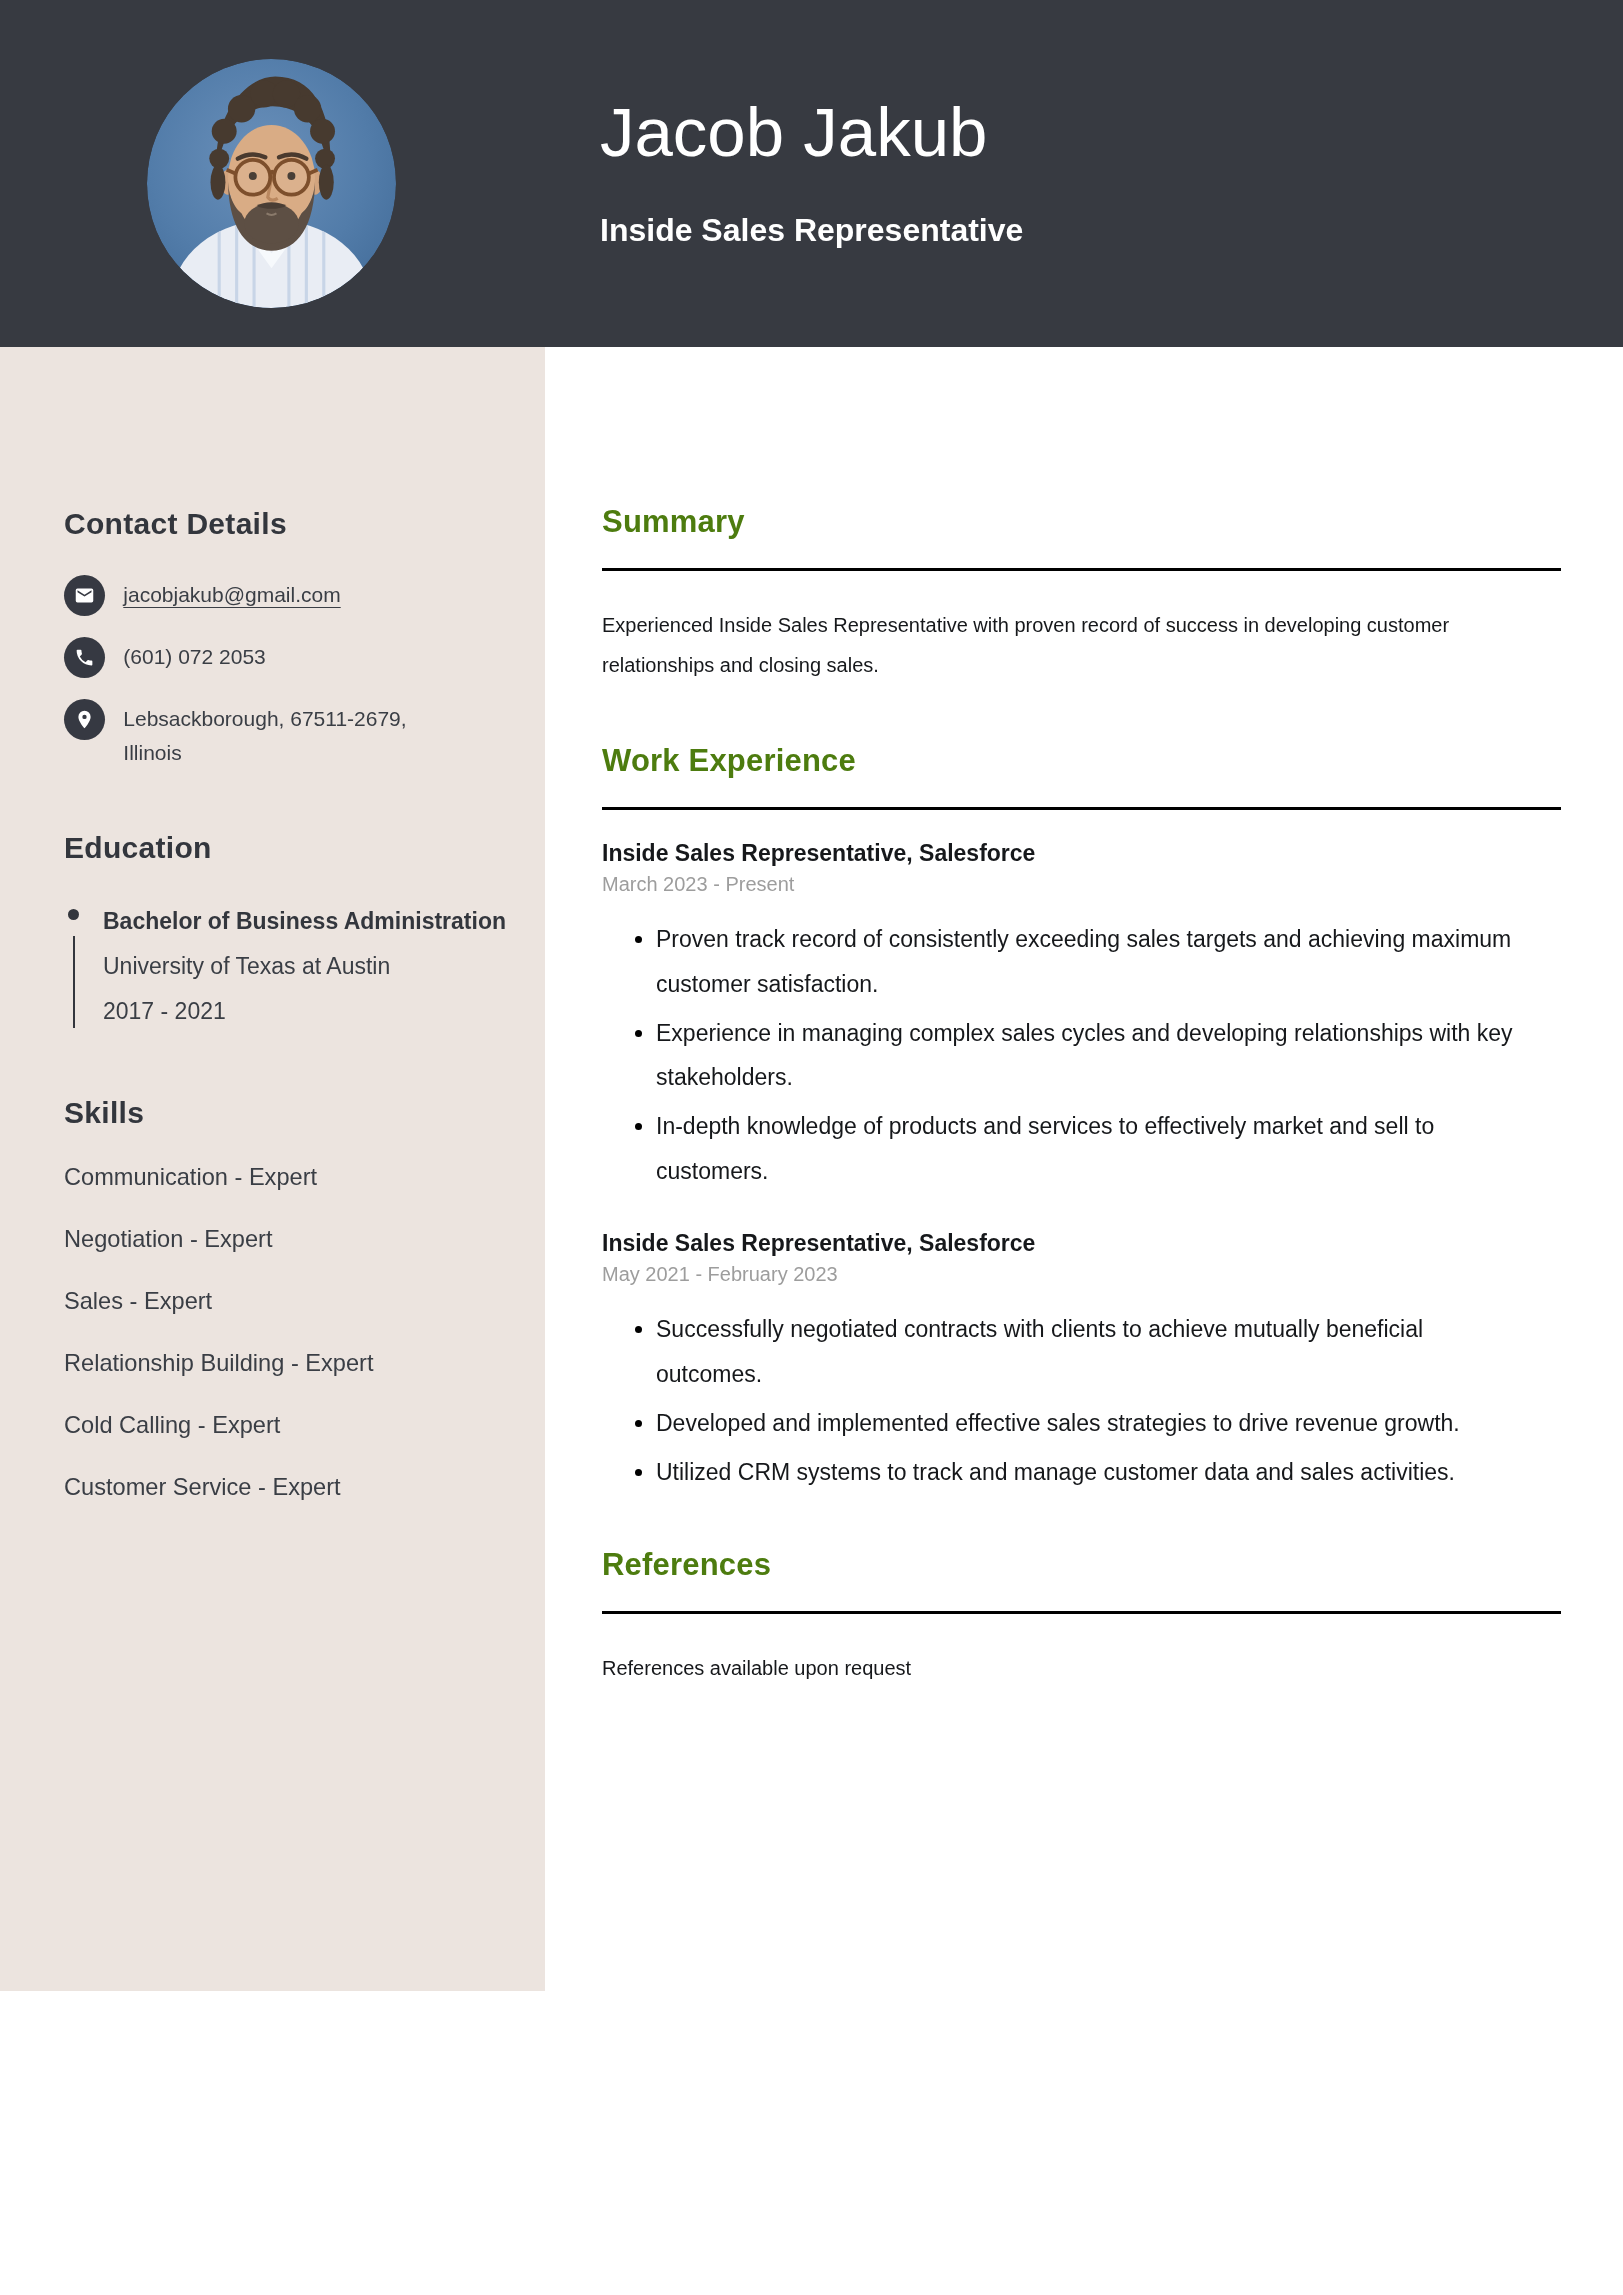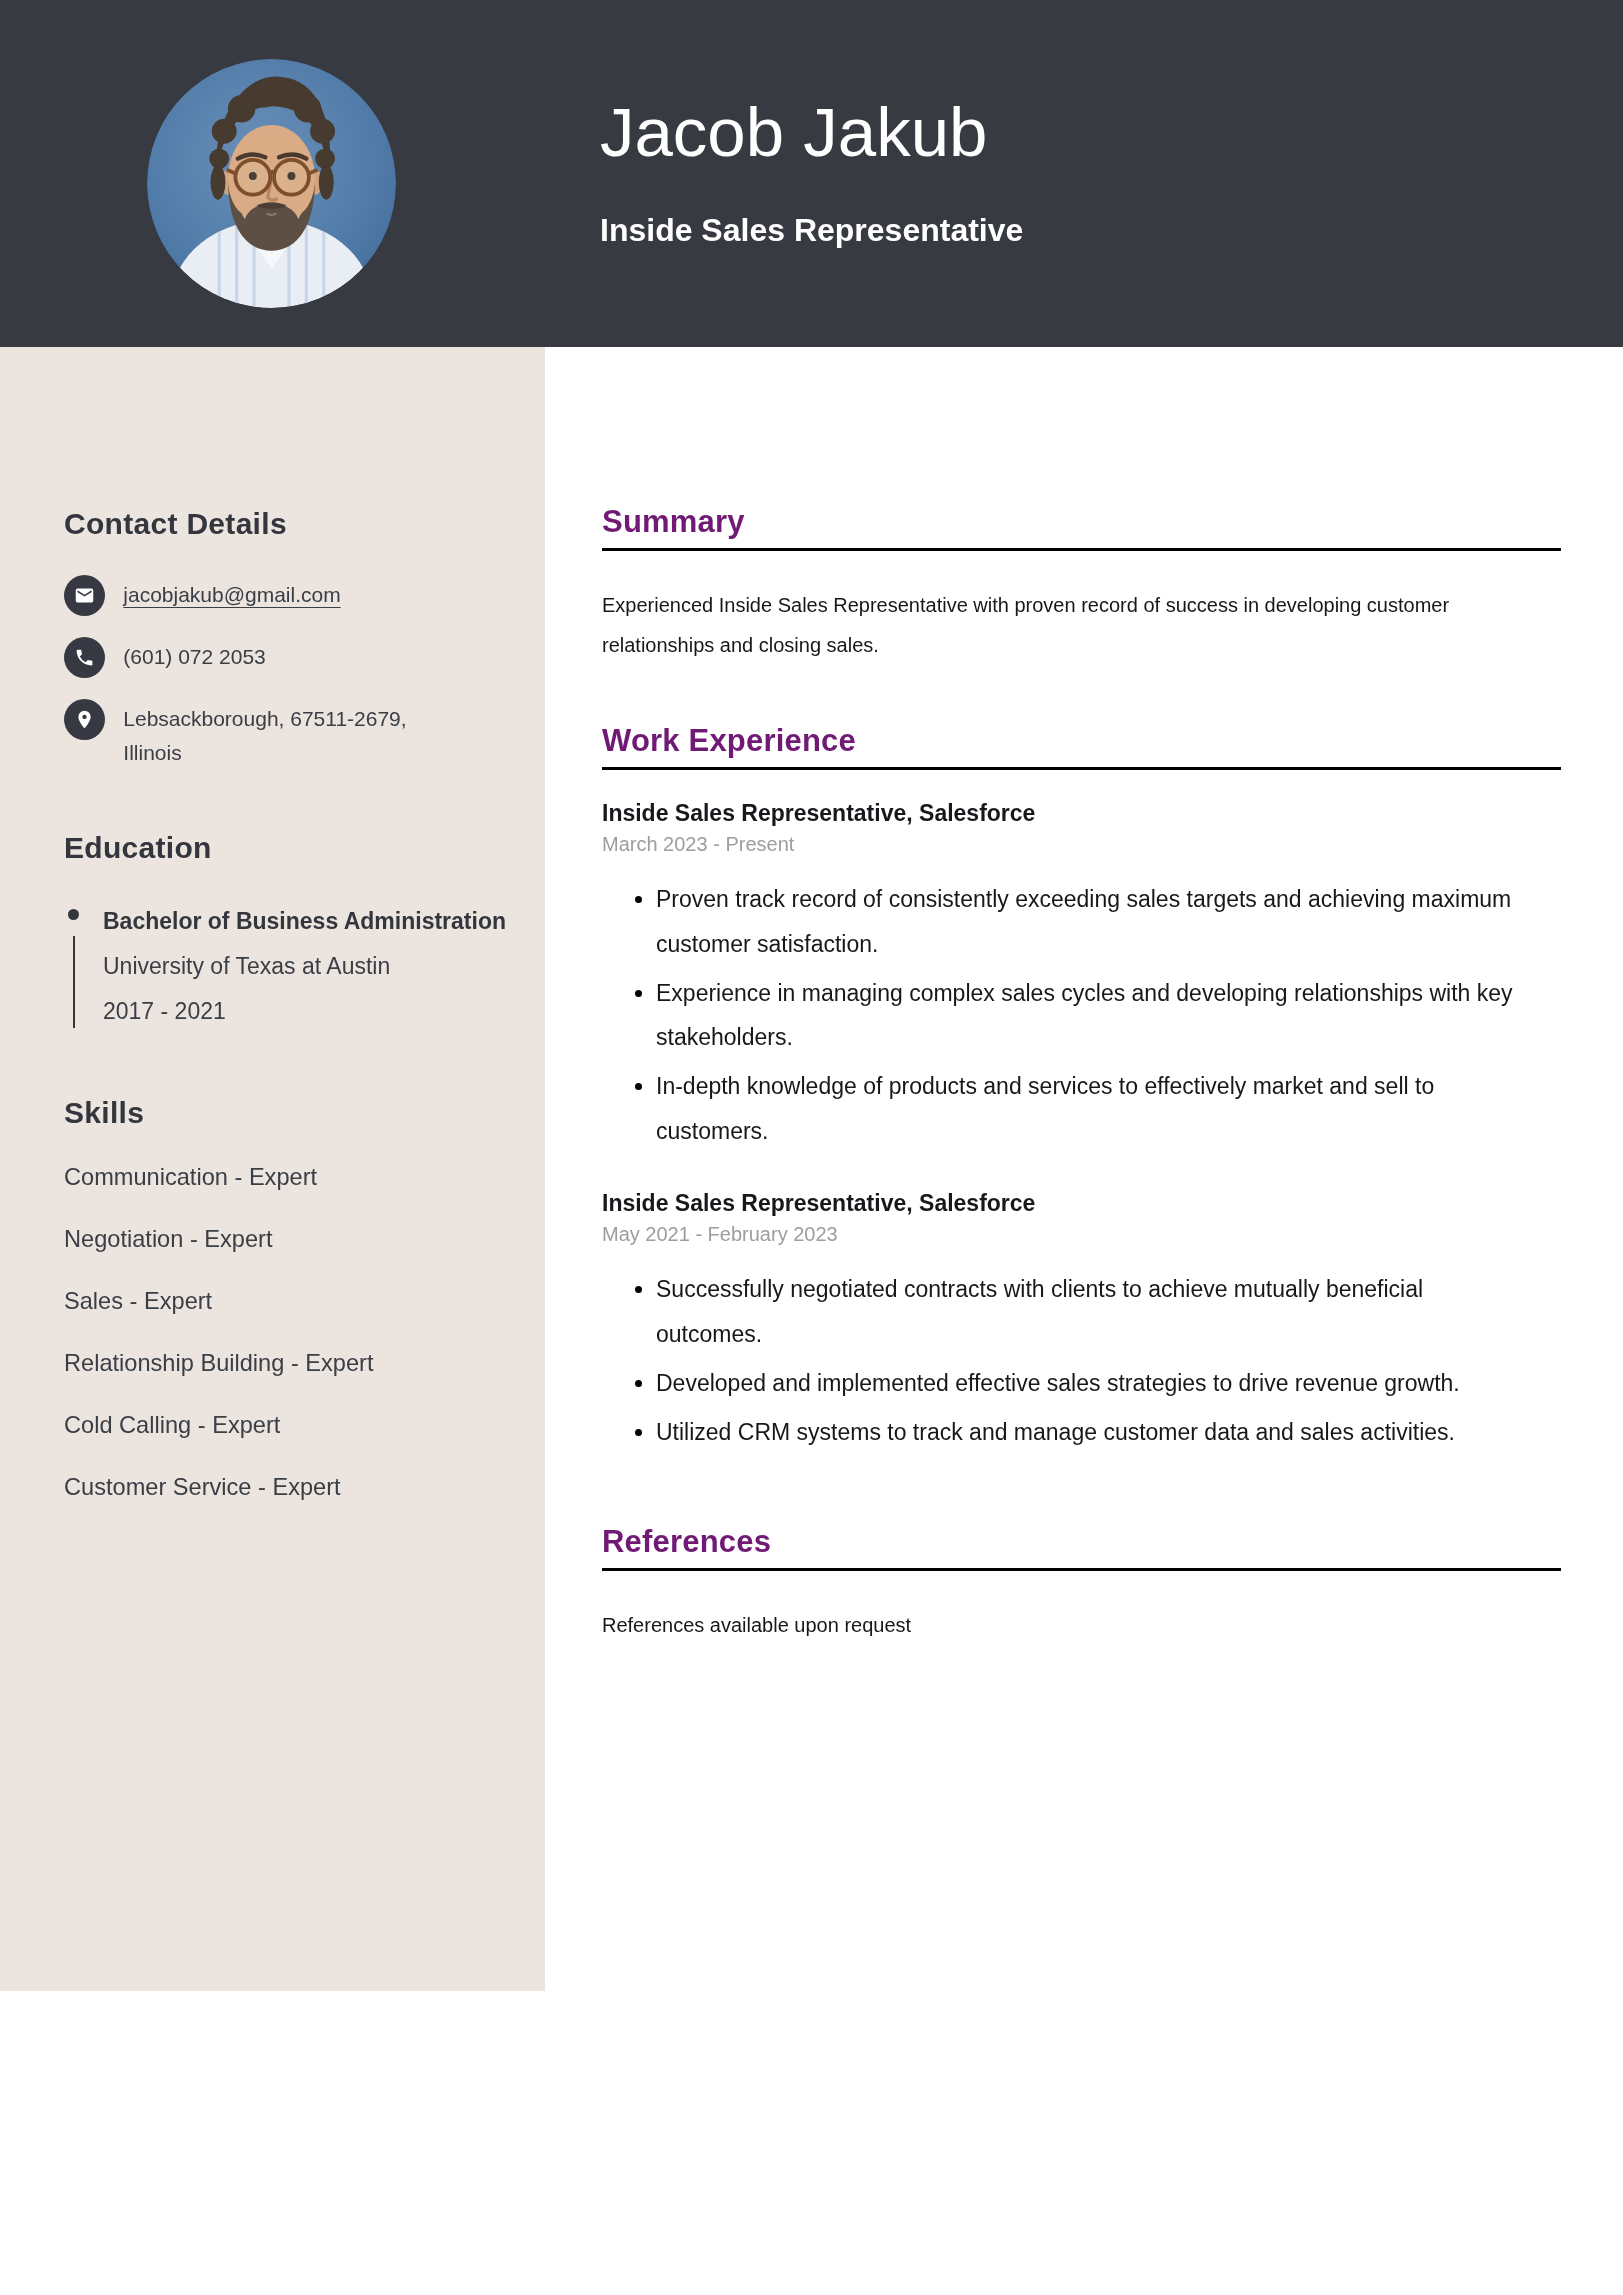--- a/index.html
+++ b/index.html
@@ -48,30 +48,30 @@
   .dot{position:absolute;left:3.9px;top:9.2px;width:11px;height:11px;border-radius:50%;background:var(--heading-dark);}
   .tline{position:absolute;left:8.5px;top:37px;bottom:6.5px;width:2px;background:var(--heading-dark);}
   .edu-text{font-size:23px;line-height:1.95;color:var(--sidebar-text);}
   .degree{font-weight:700;color:var(--heading-dark);}
 
   .skills-section{margin-top:62px;}
   .skill-list{list-style:none;margin:0;padding:0;}
   .skill-list li{font-size:23.6px;color:var(--sidebar-text);margin-bottom:35px;}
 
   
-  .mhead{margin:0;font-size:31px;font-weight:600;color:#701a75;padding-bottom:8px;border-bottom:3.3px solid var(--rule-black);letter-spacing:0.2px;}
+  .mhead{margin:0;font-size:31px;font-weight:600;color:#4d7c0f;padding-bottom:28px;border-bottom:3.3px solid var(--rule-black);letter-spacing:0.2px;}
   .para{margin:34px 0 0 0;font-size:20px;line-height:2.0;color:var(--main-text);max-width:930px;}
   .work-section{margin-top:58px;}
   .job h3{margin:29.5px 0 0 0;font-size:23px;font-weight:700;color:var(--main-text);}
   .job + .job{margin-top:36px;}
   .dates{margin-top:6.5px;font-size:20px;color:var(--date-gray);}
   .job ul{margin:21px 0 0 0;padding-left:54px;max-width:917px;}
   .job li{font-size:23px;line-height:1.95;color:var(--main-text);margin-bottom:3.9px;}
   .job li::marker{color:#000000;}
-  .ref-section{margin-top:69px;}
+  .ref-section{margin-top:52px;}
 </style>
 </head>
 <body>
 
 <div class="page">
 
   <header class="header">
     <div class="avatar">
       <svg viewBox="0 0 200 200">
         <defs>

